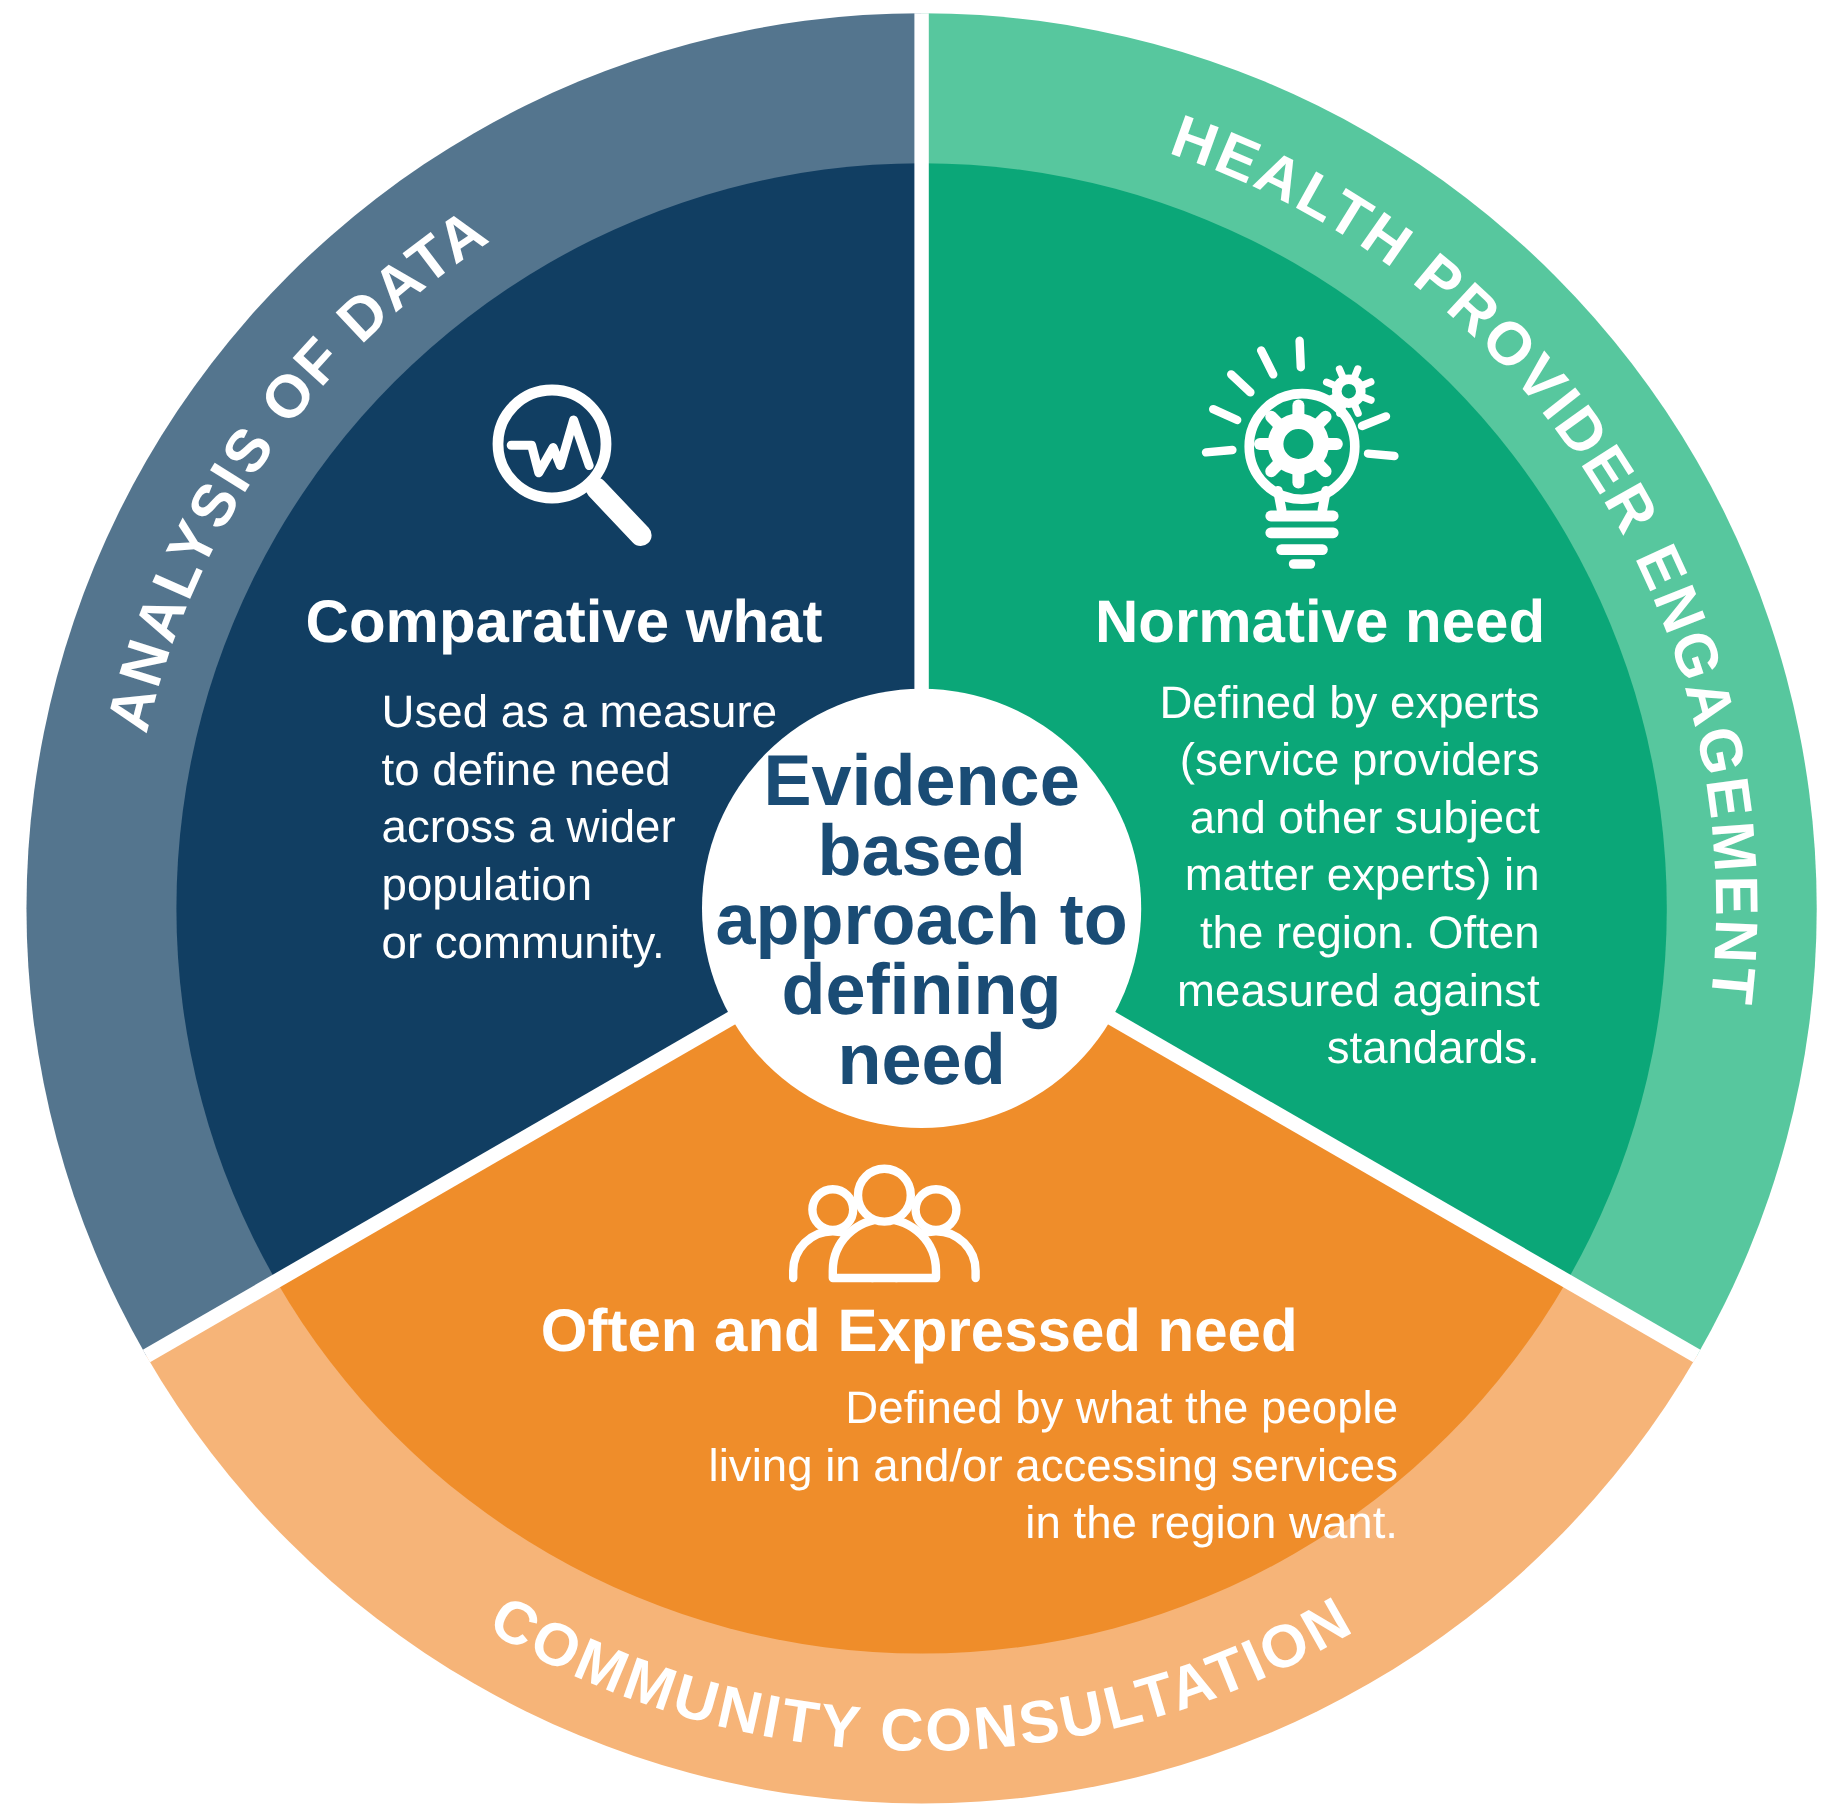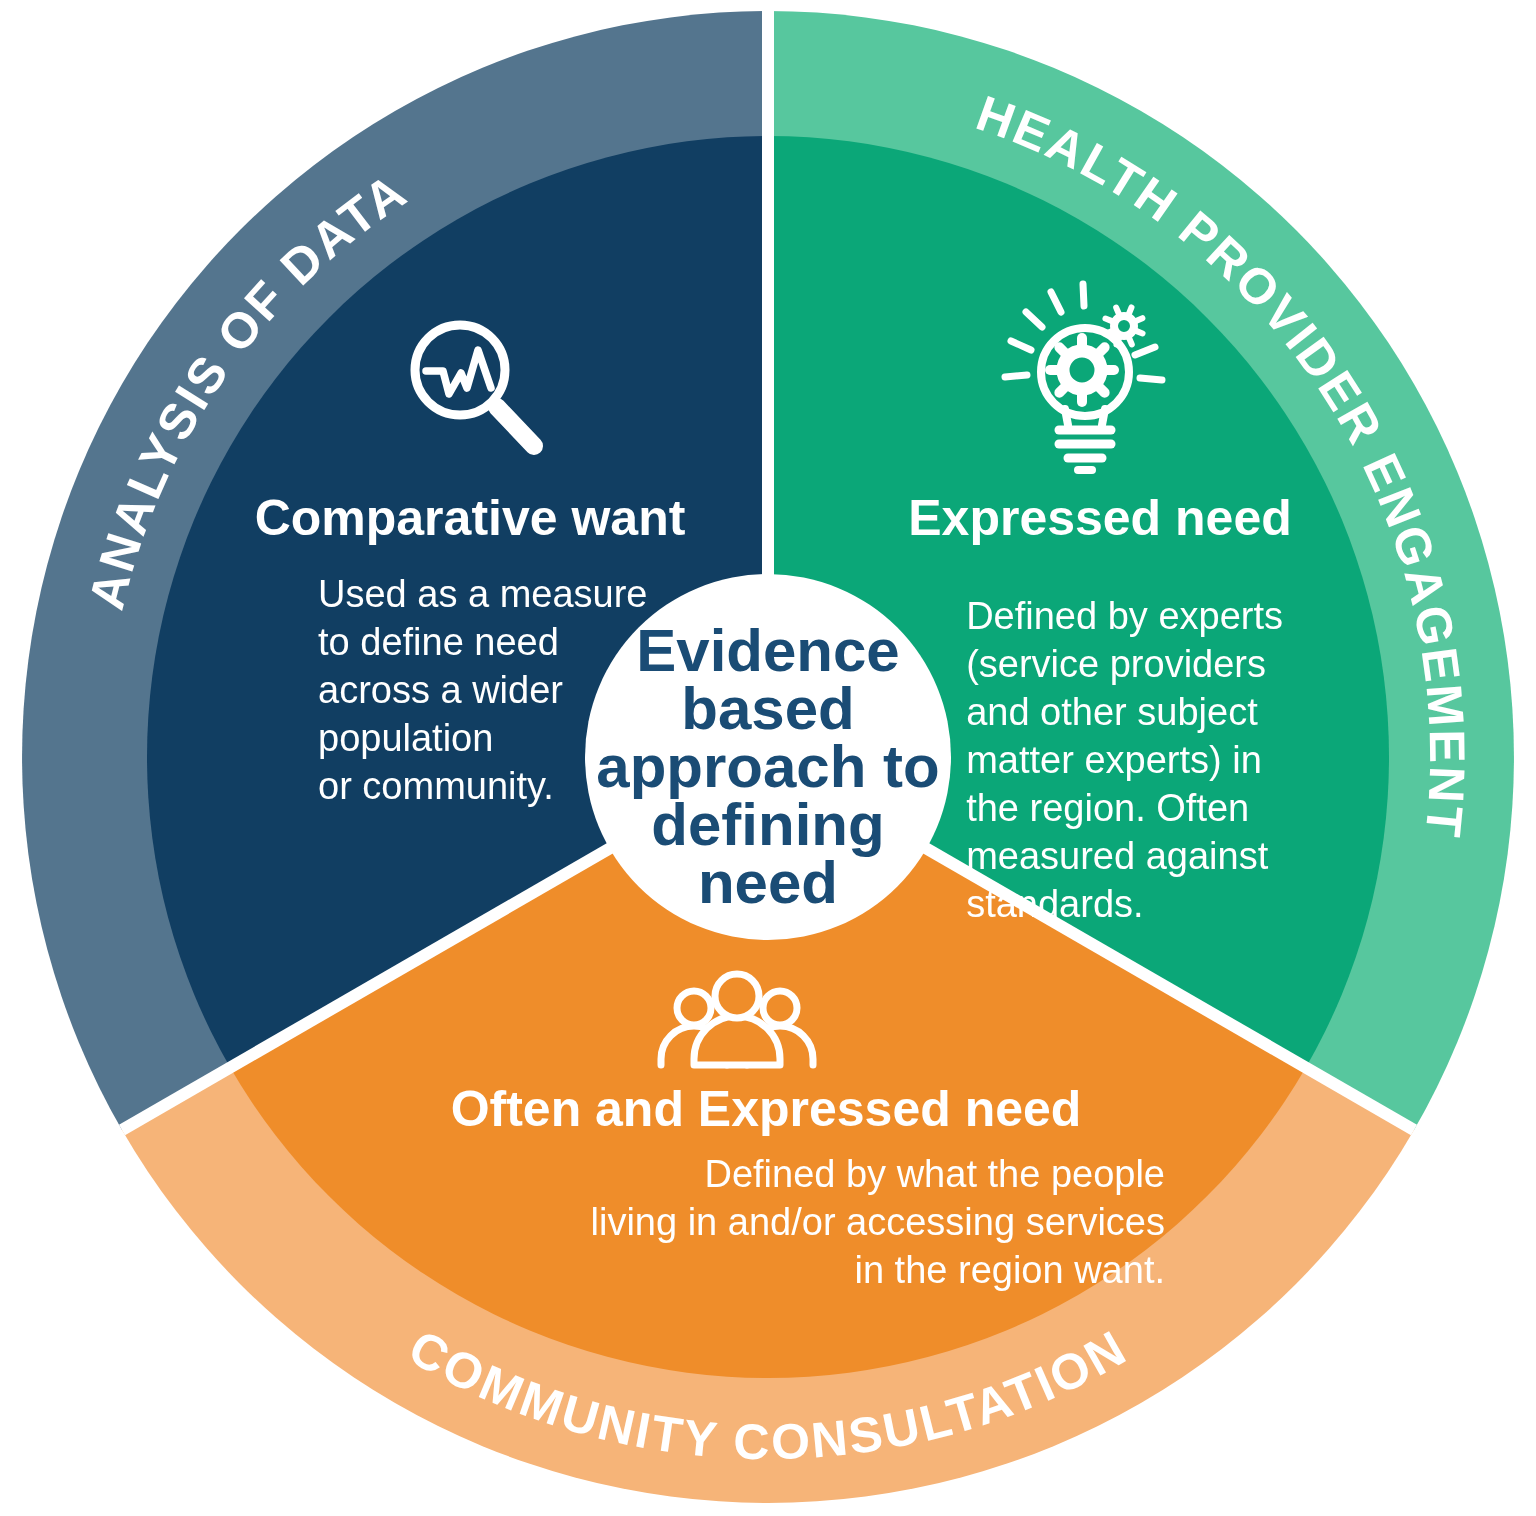--- a/index.html
+++ b/index.html
@@ -141,31 +141,31 @@
     <path class="icon-stroke" stroke-width="7" d="M 661 1065 V 1059 A 33 33 0 0 1 727 1059 V 1065"></path>
     <path class="icon-stroke" stroke-width="7" d="M 747 1065 V 1059 A 33 33 0 0 1 813 1059 V 1065"></path>
 
     <path d="M 694 1065 V 1059 A 43 43 0 0 1 780 1059 V 1065 Z" fill="#ef8d2a" stroke="#ffffff" stroke-width="7" stroke-linejoin="round"></path>
     <circle cx="737" cy="996" r="22" fill="#ef8d2a" stroke="#ffffff" stroke-width="7"></circle>
   </g>
 
   <circle class="hub" cx="768" cy="757" r="183"></circle>
 </svg>
 
-<div class="seg-heading" style="left:220px;top:489px;width:500px">Comparative want</div>
+<div class="seg-heading" style="left:220px;top:489px;width:500px">Comparative what</div>
 
 <div class="seg-body" style="left:271px;top:570px;text-align:left">Used as a measure
 to define need
 across a wider
 population
 or community.</div>
 
-<div class="seg-heading" style="left:860px;top:489px;width:480px">Expressed need</div>
+<div class="seg-heading" style="left:860px;top:489px;width:480px">Normative need</div>
 
-<div class="seg-body" style="right:253px;top:592px;text-align:left">Defined by experts
+<div class="seg-body" style="right:253px;top:562px;text-align:right">Defined by experts
 (service providers
 and other subject
 matter experts) in
 the region. Often
 measured against
 standards.</div>
 
 <div class="seg-heading" style="left:416px;top:1080px;width:700px">Often and Expressed need</div>
 
 <div class="seg-body" style="left:418px;top:1150px;width:700px;text-align:right">Defined by what the people

